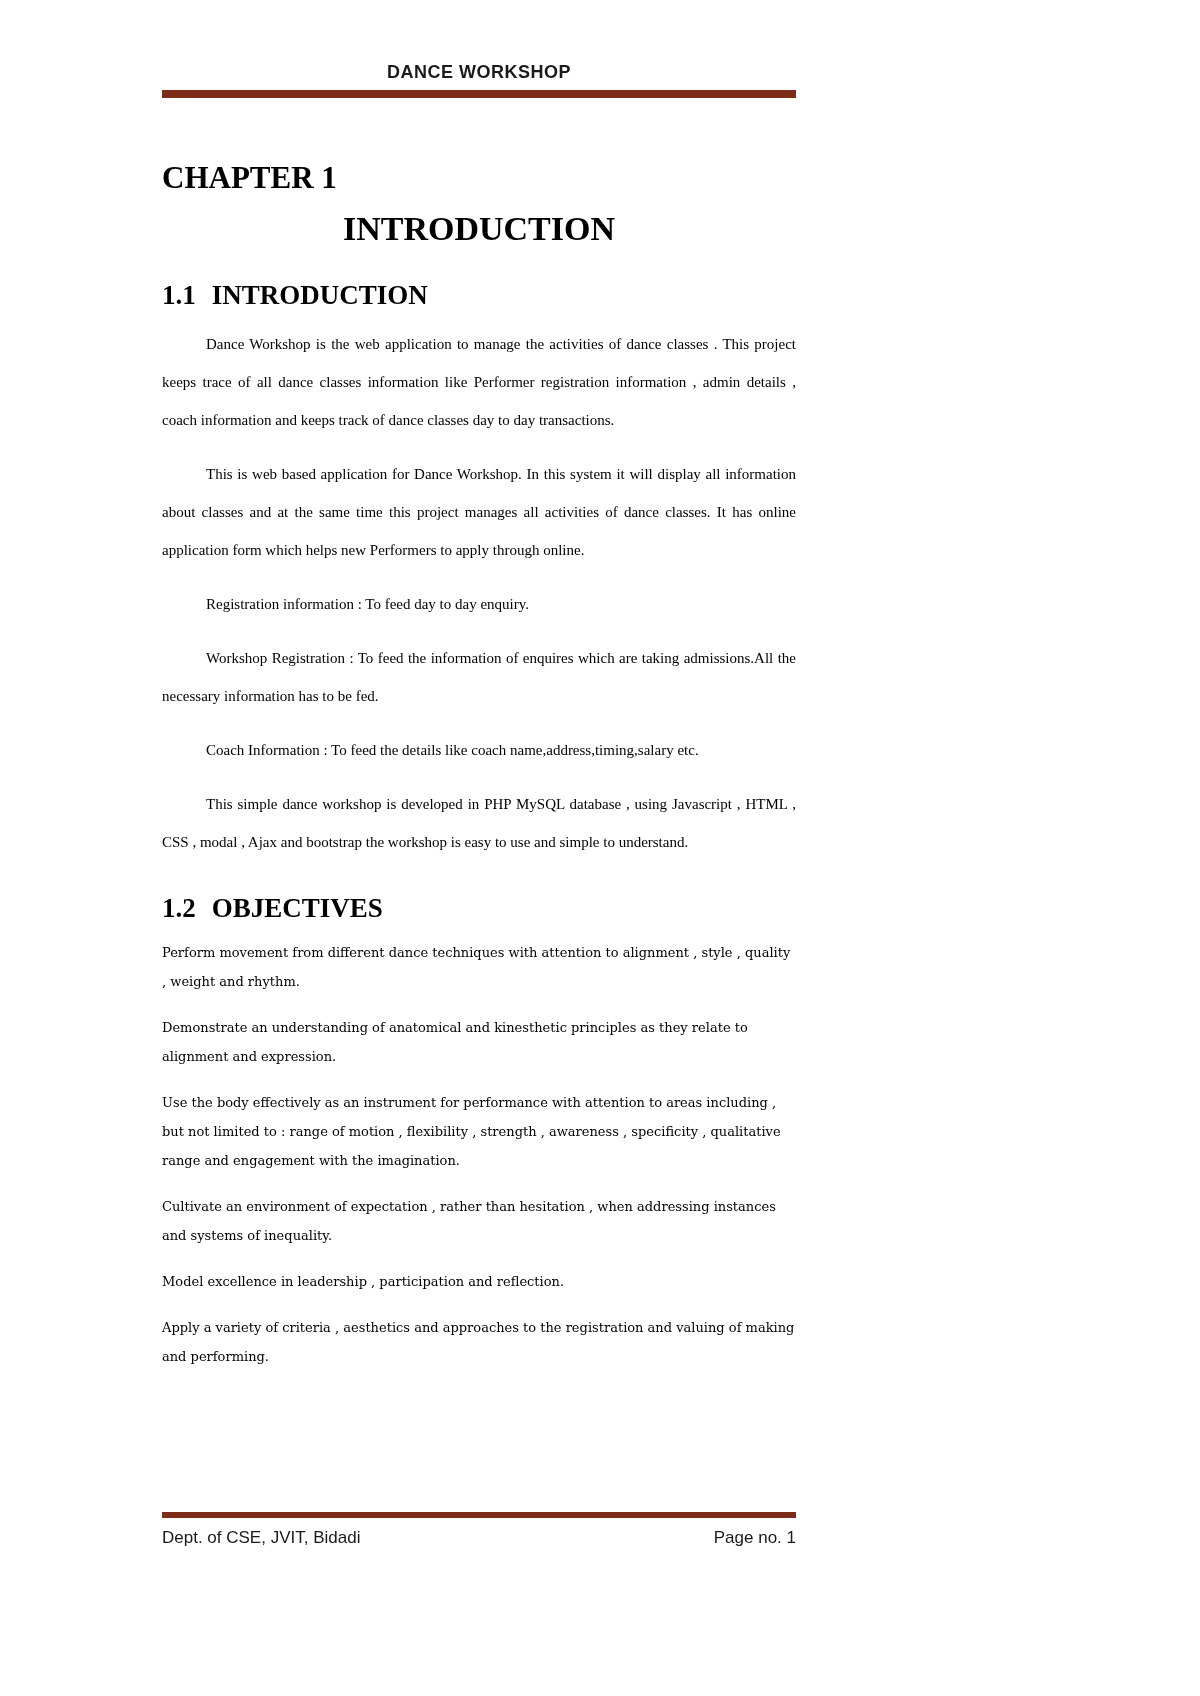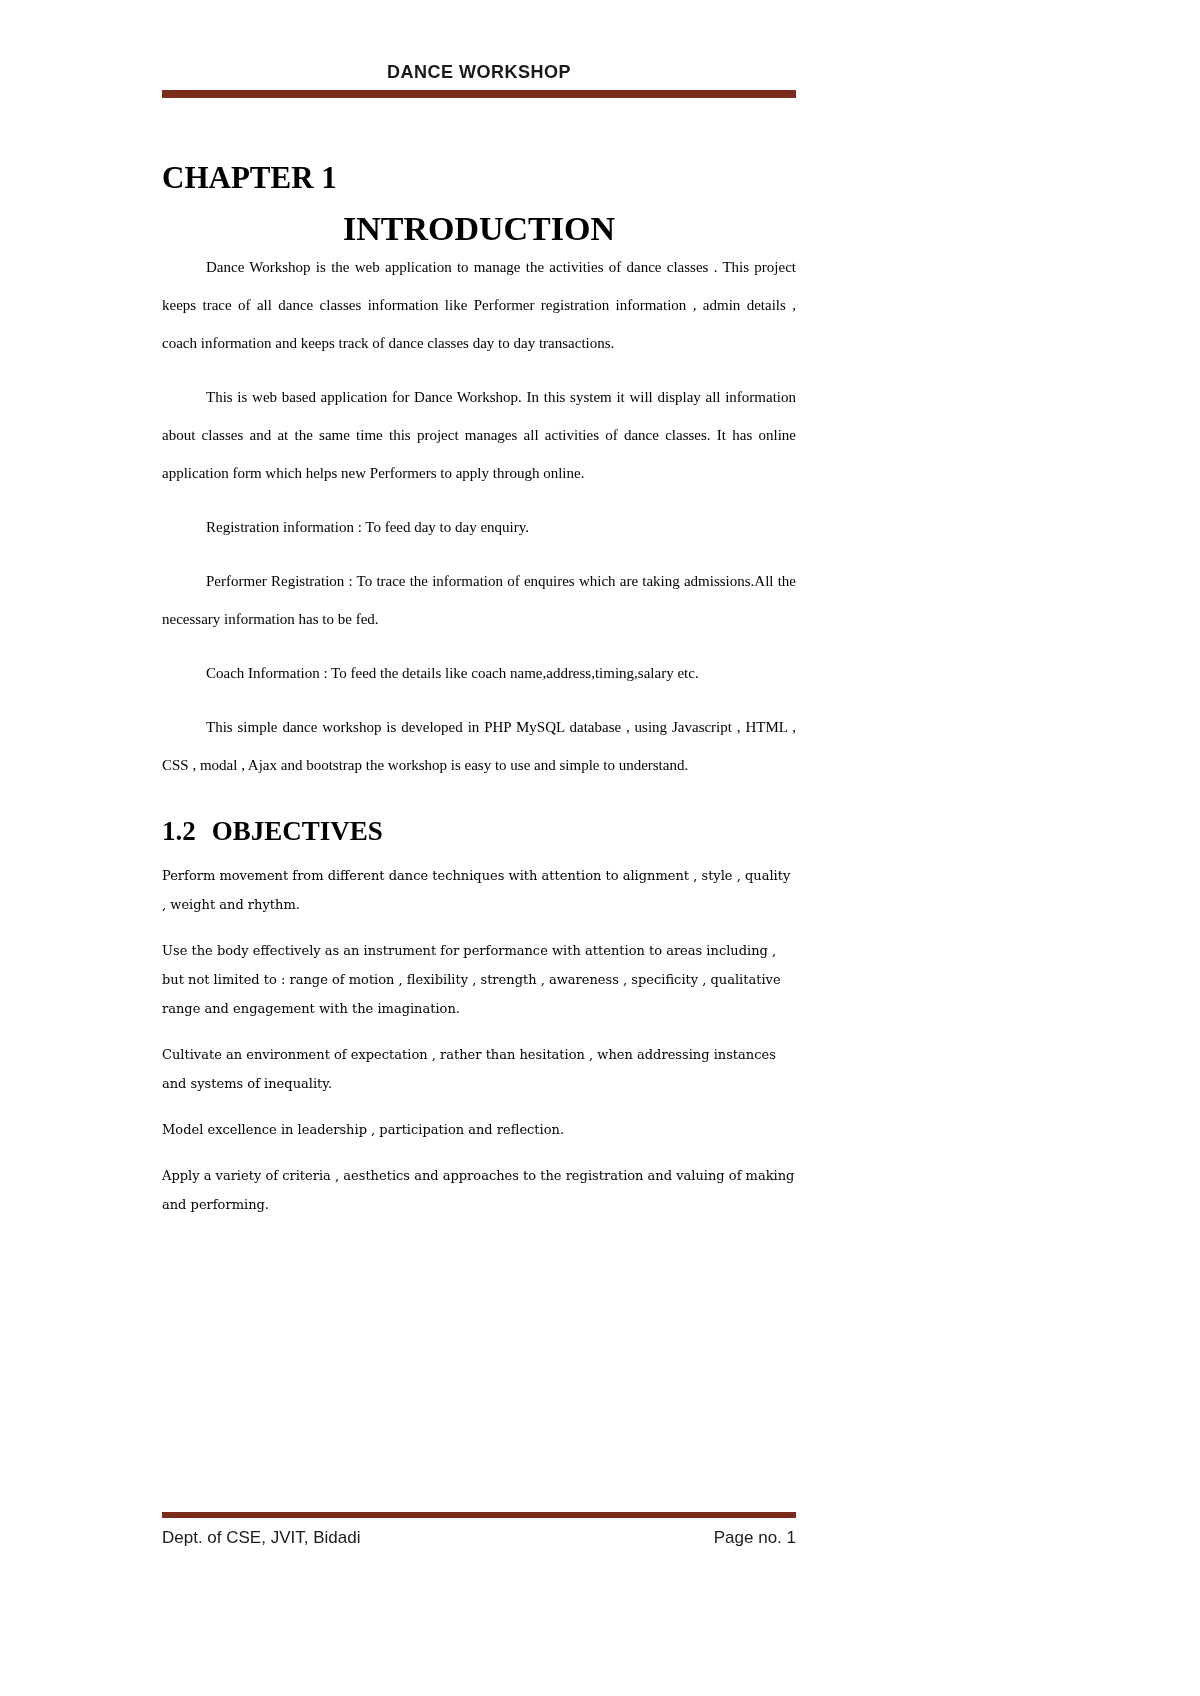--- a/index.html
+++ b/index.html
@@ -105,33 +105,37 @@
 
   <div class="page-header">
     <div class="header-title">DANCE WORKSHOP</div>
     <div class="rule"></div>
   </div>
 
   <div class="content">
     <h1 class="chapter-label">CHAPTER 1</h1>
     <h1 class="chapter-title">INTRODUCTION</h1>
 
+    <h2 class="section-heading">
+      <span class="sec-num">1.1</span><span>INTRODUCTION</span>
+    </h2>
 
     <p class="body-para">Dance Workshop is the web application to manage the activities of dance classes . This project keeps trace of all dance classes information like Performer registration information , admin details , coach information and keeps track of dance classes day to day transactions.</p>
     <p class="body-para">This is web based application for Dance Workshop. In this system it will display all information about classes and at the same time this project manages all activities of dance classes. It has online application form which helps new Performers to apply through online.</p>
     <p class="body-para">Registration information : To feed day to day enquiry.</p>
-    <p class="body-para">Performer Registration : To trace the information of enquires which are taking admissions.All the necessary information has to be fed.</p>
+    <p class="body-para">Workshop Registration : To feed the information of enquires which are taking admissions.All the necessary information has to be fed.</p>
     <p class="body-para">Coach Information : To feed the details like coach name,address,timing,salary etc.</p>
     <p class="body-para">This simple dance workshop is developed in PHP MySQL database , using Javascript , HTML , CSS , modal , Ajax and bootstrap the workshop is easy to use and simple to understand.</p>
 
     <h2 class="section-heading">
       <span class="sec-num">1.2</span><span>OBJECTIVES</span>
     </h2>
 
     <p class="obj-para">Perform movement from different dance techniques with attention to alignment , style , quality , weight and rhythm.</p>
+    <p class="obj-para">Demonstrate an understanding of anatomical and kinesthetic principles as they relate to alignment and expression.</p>
     <p class="obj-para">Use the body effectively as an instrument for performance with attention to areas including , but not limited to : range of motion , flexibility , strength , awareness , specificity , qualitative range and engagement with the imagination.</p>
     <p class="obj-para">Cultivate an environment of expectation , rather than hesitation , when addressing instances and systems of inequality.</p>
     <p class="obj-para">Model excellence in leadership , participation and reflection.</p>
     <p class="obj-para">Apply a variety of criteria , aesthetics and approaches to the registration and valuing of making and performing.</p>
   </div>
 
   <div class="page-footer">
     <div class="footer-rule"></div>
     <div class="footer-row">
       <span>Dept. of CSE, JVIT, Bidadi</span>

